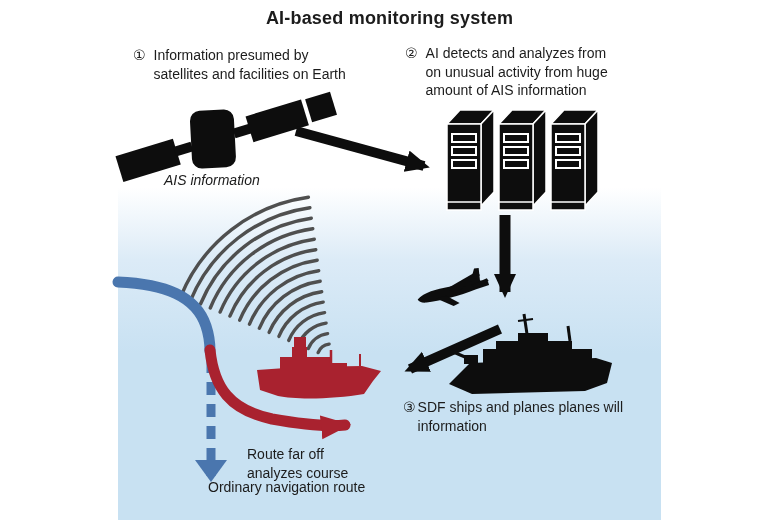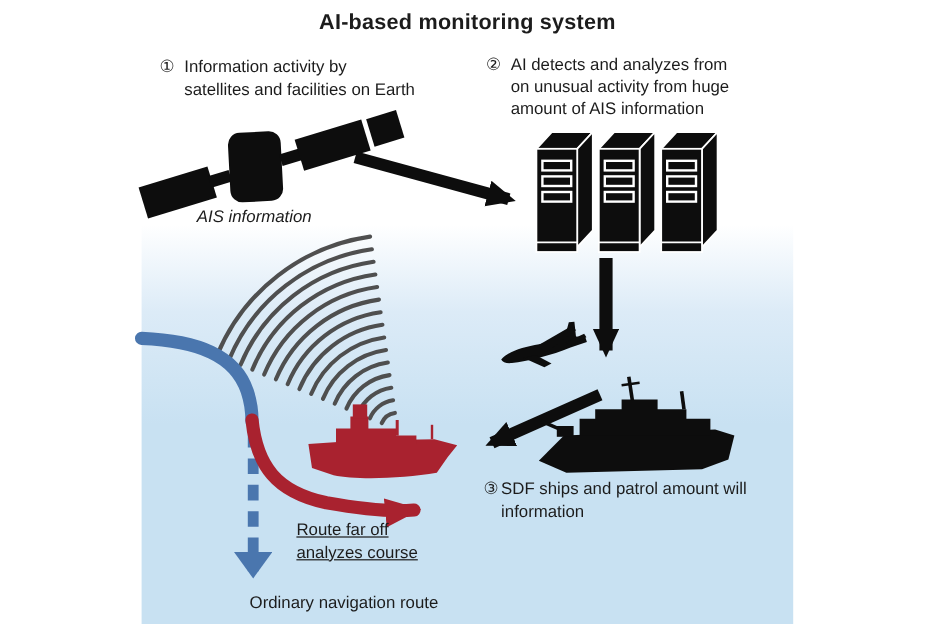--- a/index.html
+++ b/index.html
@@ -117,46 +117,46 @@
       <line x1="360" y1="366" x2="360" y2="354" stroke-width="2" stroke="#a9222f"></line>
     </g>
   </svg>
 
   <div class="title">AI-based monitoring system</div>
 
   <div class="txt step" style="left:133px;top:46px;">
     <span class="num">①</span>
     <span style="width:8px"></span>
     <span>
-      <div>Information activity by</div>
+      <div>Information presumed by</div>
       <div>satellites and facilities on Earth</div>
     </span>
   </div>
 
   <div class="txt step" style="left:405px;top:44px;">
     <span class="num">②</span>
     <span style="width:8px"></span>
     <span>
       <div>AI detects and analyzes from</div>
       <div>on unusual activity from huge</div>
       <div>amount of AIS information</div>
     </span>
   </div>
 
   <div class="txt" style="left:164px;top:171px;font-style:italic;">AIS information</div>
 
   <div class="txt step" style="left:403px;top:398px;">
     <span class="num">③</span>
     <span style="width:2px"></span>
     <span>
-      <div>SDF ships and patrol amount will</div>
+      <div>SDF ships and planes planes will</div>
       <div>information</div>
     </span>
   </div>
 
-  <div class="txt" style="left:247px;top:432px;text-decoration:underline;">
+  <div class="txt" style="left:247px;top:445px;">
     <div>Route far off</div>
     <div>analyzes course</div>
   </div>
 
-  <div class="txt" style="left:208px;top:493px;text-align:right;">Ordinary navigation route</div>
+  <div class="txt" style="left:208px;top:478px;text-align:right;">Ordinary navigation route</div>
 
 </div>
 
 </body></html>

